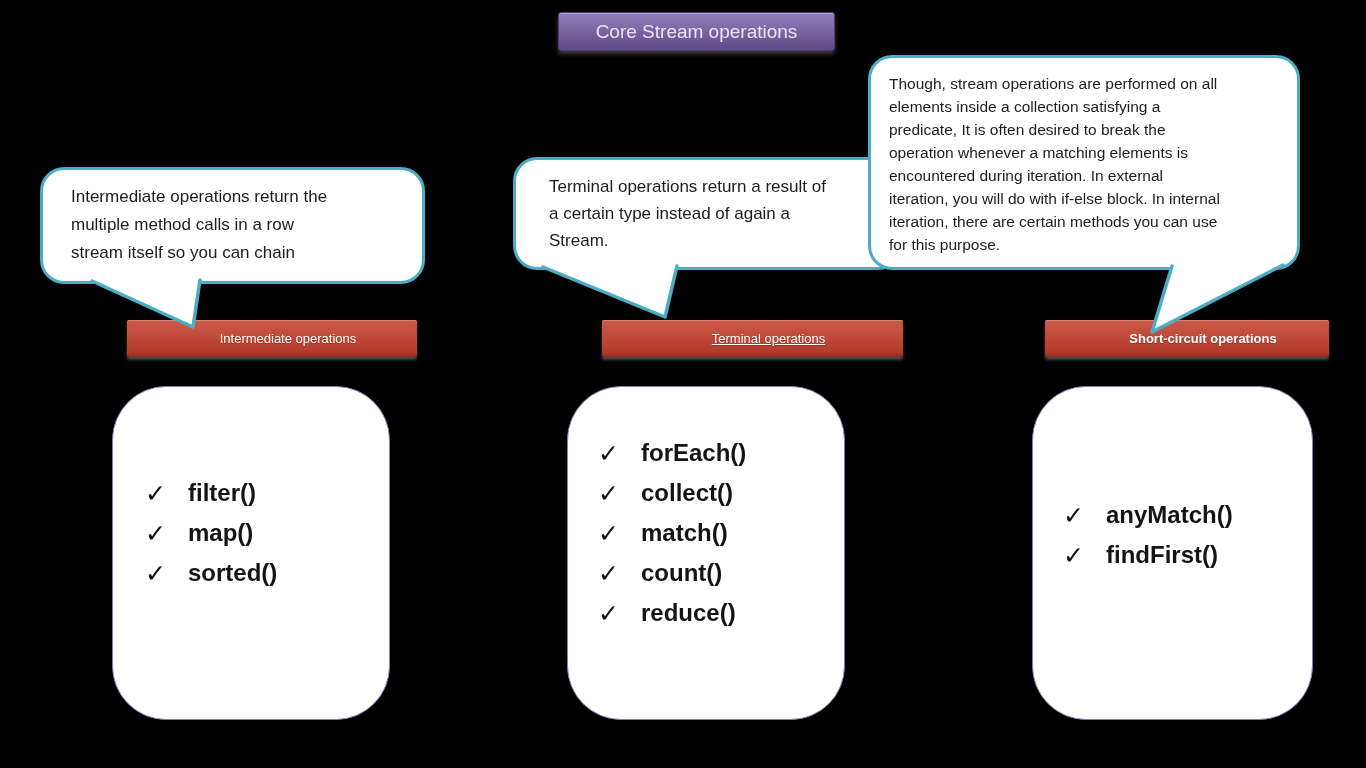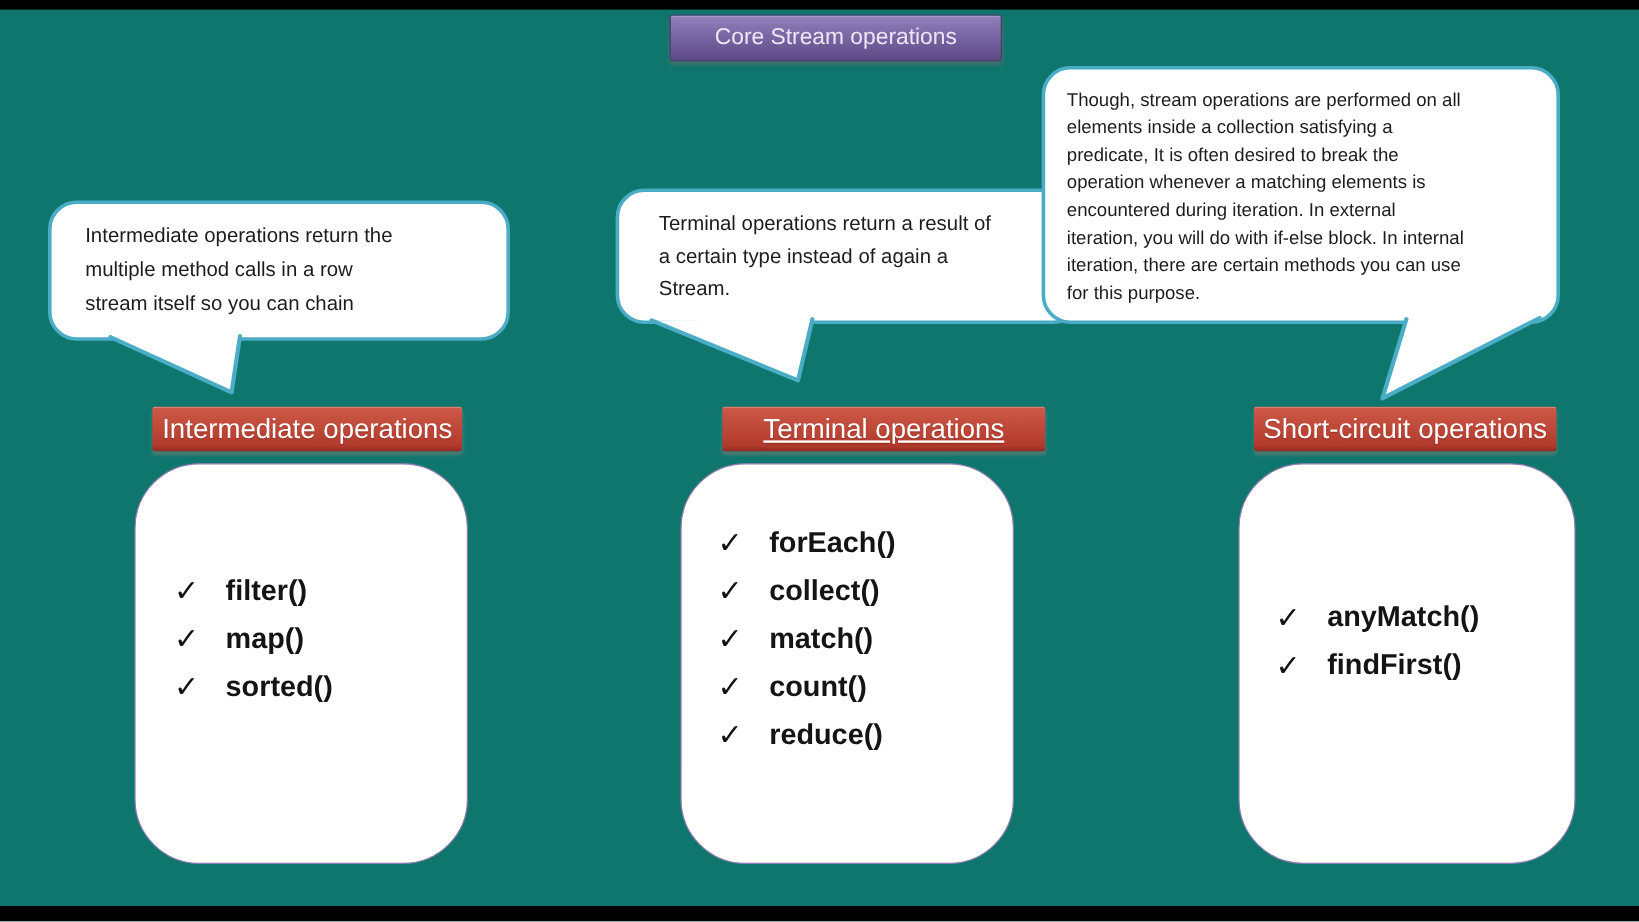--- a/index.html
+++ b/index.html
@@ -1,18 +1,18 @@
 <!DOCTYPE html>
 <html><head>
 <meta charset="utf-8">
 <style>
   html,body { margin:0; padding:0; background:#fff; }
   .stage {
     position:relative; width:1366px; height:768px; overflow:hidden;
-    background:#0f766e;
+    background:#000000;
     font-family:"Liberation Sans", sans-serif;
   }
   .letterbox { position:absolute; left:0; width:1366px; background:#000; }
   .letterbox.top { top:0; height:8px; }
   .letterbox.bottom { top:755px; height:13px; }
 
   
   .slide-title {
     position:absolute; left:558px; top:12px; width:275px; height:37px;
     background:linear-gradient(180deg,#9181b8 0%,#7a67a6 45%,#5d4a84 100%);
@@ -34,31 +34,32 @@
   .callout.c2 { left:868px; top:55px;  width:432px; height:215px; padding:14px 18px; font-size:15.5px; line-height:23px; }
 
   .tail { position:absolute; z-index:3; }
   .tail.t0 { left:86px;   top:276px; }
   .tail.t1 { left:538px;  top:262px; }
   .tail.t2 { left:1144px; top:261px; }
   .tail path { fill:#ffffff; stroke:#4bacc6; stroke-width:3.5; stroke-linejoin:round; stroke-linecap:round; }
 
   
   .red-header {
-    position:absolute; top:339px; height:37px; z-index:2;
+    position:absolute; top:320px; height:37px; z-index:2;
     background:linear-gradient(180deg,#ce5949 0%,#c04a3a 45%,#b23a2c 88%,#8e2b20 100%);
     border-radius:2px;
     box-shadow:0 3px 3px rgba(125,125,125,0.6), inset 0 1px 0 rgba(255,255,255,0.25);
-    color:#ffffff; font-size:23px;
+    color:#ffffff; font-size:13px;
     display:flex; align-items:center; justify-content:center;
     text-shadow:0 1px 1px rgba(90,20,10,0.4);
+    padding-left:32px;
   }
   .red-header.h0 { left:127px;  width:258px; }
   .red-header.h1 { left:602px;  width:269px;text-decoration:underline; }
-  .red-header.h2 { left:1045px; width:252px; }
+  .red-header.h2 { left:1045px; width:252px;font-weight:bold; }
 
   
   .listbox {
     position:absolute; top:386px; height:334px; box-sizing:border-box;
     background:#fff; border:1px solid #8c7ab0; border-radius:54px;
   }
   .listbox.b0 { left:112px;  width:278px; padding:86px 0 0 32px; }
   .listbox.b1 { left:567px;  width:278px; padding:46px 0 0 30px; }
   .listbox.b2 { left:1032px; width:281px; padding:108px 0 0 30px; }
   .list-item {

